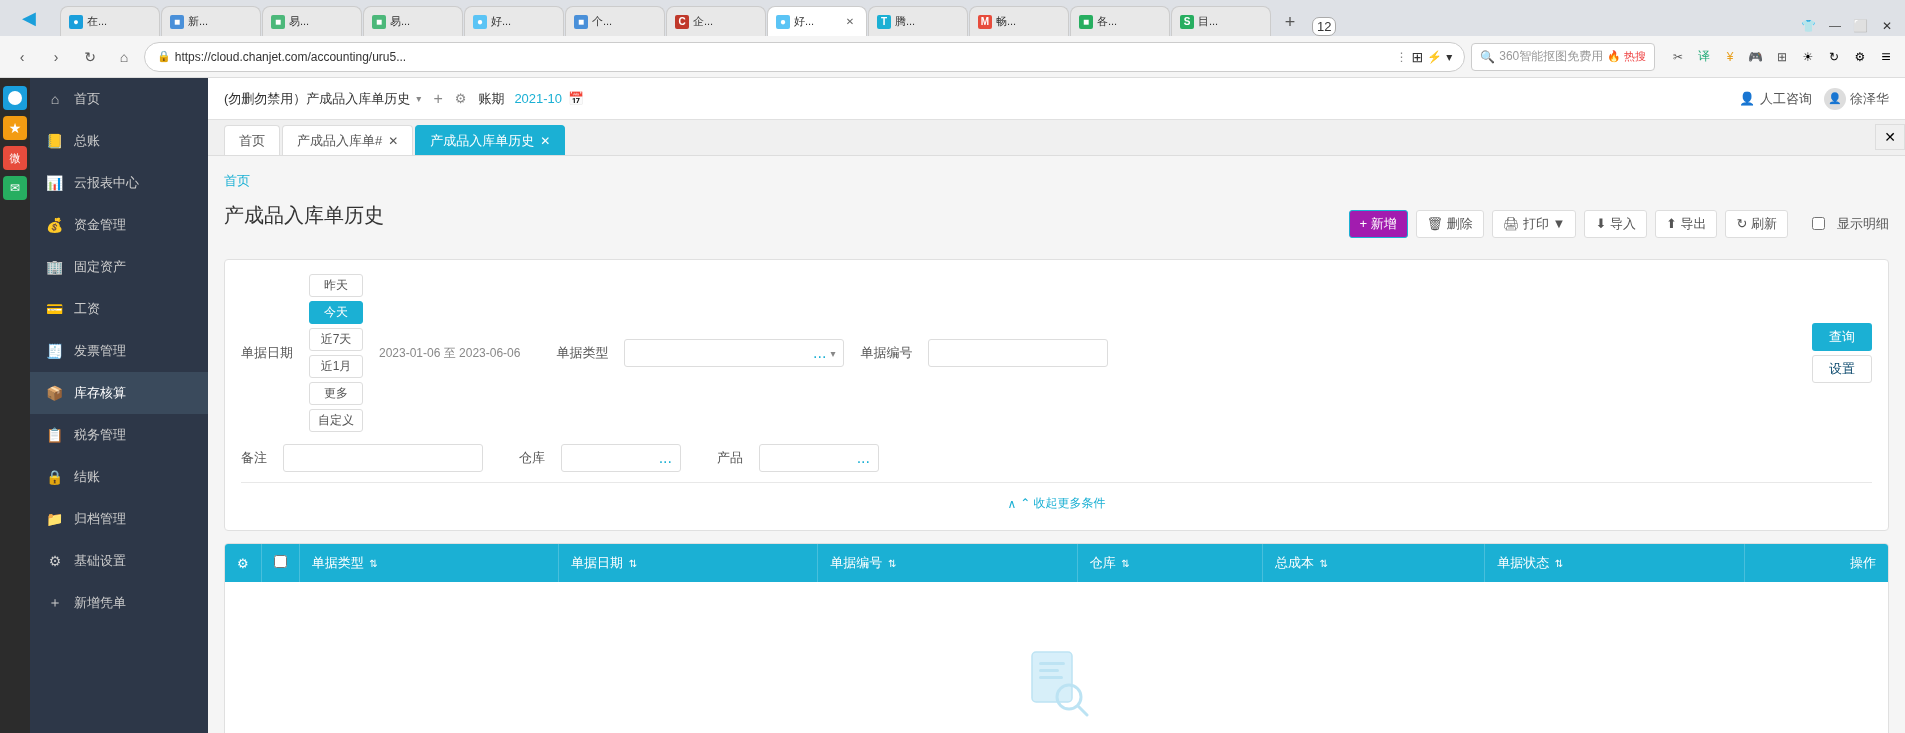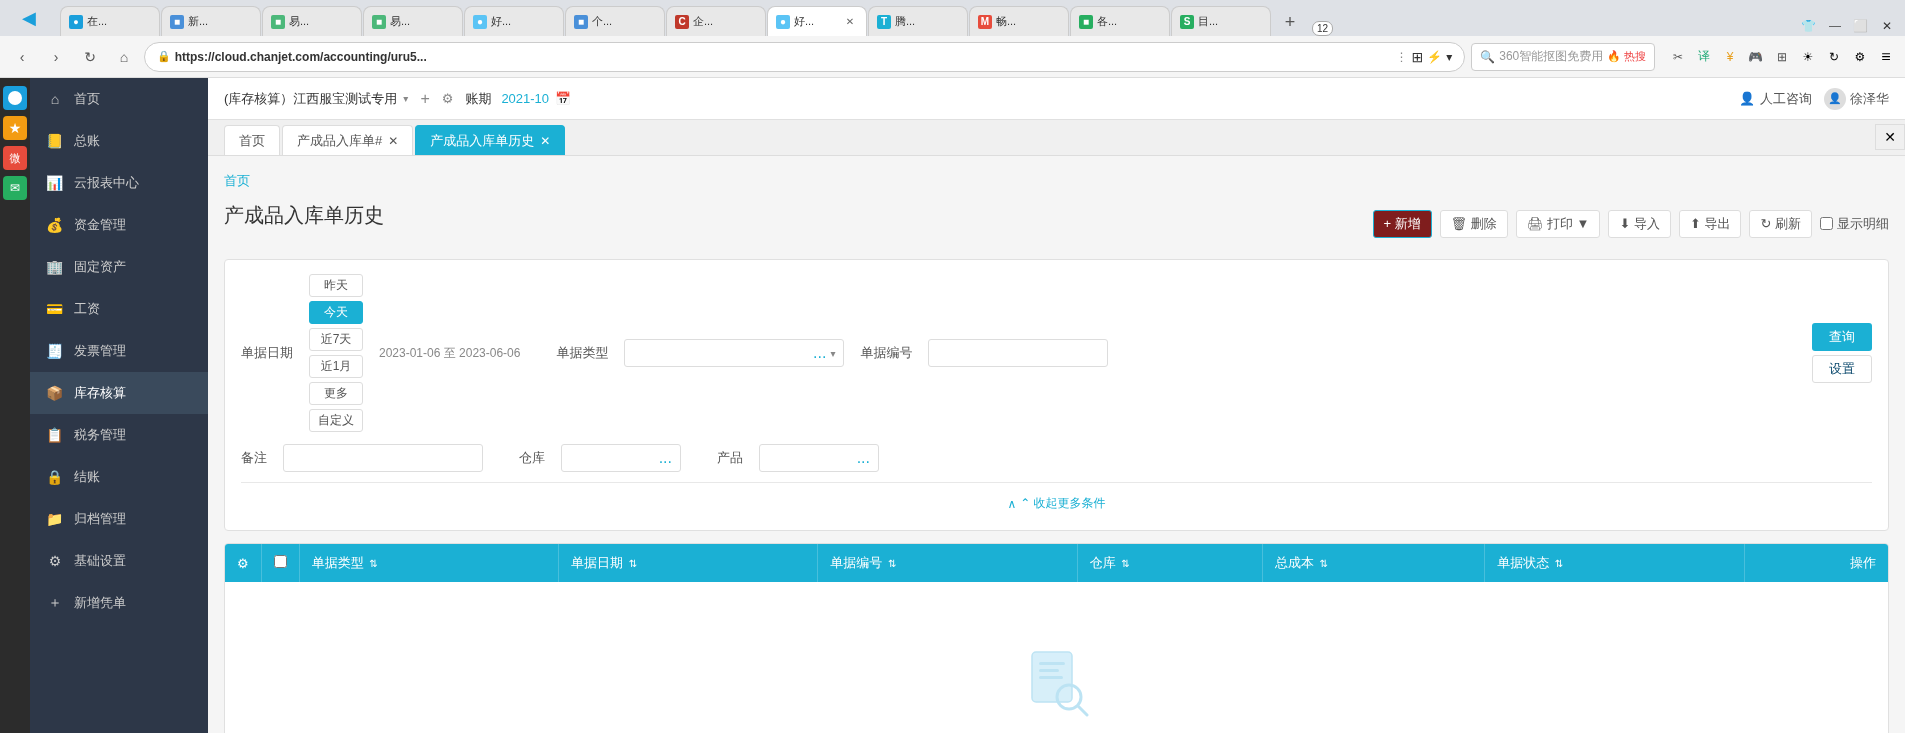--- a/index.html
+++ b/index.html
@@ -9,30 +9,30 @@
     .browser-frame { width: 100%; height: 100%; display: flex; flex-direction: column; background: #dee1e6; }
     
     .tab-bar { height: 36px; background: #dee1e6; display: flex; align-items: flex-end; padding: 0 0 0 60px; position: relative; }
     .tab { height: 30px; min-width: 120px; max-width: 180px; background: #fff; border-radius: 8px 8px 0 0; display: flex; align-items: center; padding: 0 8px; font-size: 12px; color: #333; border: 1px solid #ccc; border-bottom: none; margin-right: 1px; cursor: pointer; position: relative; overflow: hidden; }
     .tab.active { background: #fff; z-index: 2; }
     .tab.inactive { background: #e8e8e8; }
     .tab-favicon { width: 14px; height: 14px; margin-right: 4px; flex-shrink: 0; border-radius: 2px; display: flex; align-items: center; justify-content: center; font-size: 10px; font-weight: bold; }
     .tab-title { flex: 1; overflow: hidden; text-overflow: ellipsis; white-space: nowrap; font-size: 11px; }
     .tab-close { width: 16px; height: 16px; display: flex; align-items: center; justify-content: center; border-radius: 50%; font-size: 10px; color: #666; flex-shrink: 0; }
     .new-tab-btn { width: 28px; height: 28px; display: flex; align-items: center; justify-content: center; font-size: 18px; color: #555; cursor: pointer; margin-left: 4px; }
-    .tab-count { background: #fff; border: 1px solid #aaa; border-radius: 7px; padding: 1px 4px; font-size: 10px; color: #333; margin-left: 8px; }
+    .tab-count { background: #fff; border: 1px solid #aaa; border-radius: 7px; padding: 1px 4px; font-size: 13px; color: #333; margin-left: 8px; }
     .browser-controls-right { margin-left: auto; display: flex; align-items: center; padding-right: 8px; gap: 6px; }
     .win-btn { width: 20px; height: 20px; display: flex; align-items: center; justify-content: center; font-size: 12px; color: #555; cursor: pointer; }
     .win-close { color: #333; }
 
     .address-bar { height: 42px; background: #f5f5f5; display: flex; align-items: center; padding: 0 8px; gap: 6px; border-bottom: 1px solid #ddd; }
     .nav-btn { width: 28px; height: 28px; display: flex; align-items: center; justify-content: center; border-radius: 50%; cursor: pointer; font-size: 14px; color: #555; }
     .url-bar { flex: 1; height: 30px; background: #fff; border: 1px solid #ccc; border-radius: 15px; display: flex; align-items: center; padding: 0 12px; font-size: 12px; color: #333; gap: 4px; }
     .url-lock { color: #5a9; font-size: 11px; }
-    .url-text { flex: 1; color: #333; overflow: hidden; text-overflow: ellipsis; white-space: nowrap; font-weight: bold; }
+    .url-text { flex: 1; color: #333; overflow: hidden; text-overflow: ellipsis; white-space: nowrap; }
     .ext-icons { display: flex; gap: 4px; align-items: center; margin-left: 6px; }
     .ext-icon { width: 22px; height: 22px; border-radius: 4px; display: flex; align-items: center; justify-content: center; font-size: 12px; cursor: pointer; }
     .search-bar-360 { background: #fff; border: 1px solid #ccc; border-radius: 4px; height: 28px; display: flex; align-items: center; padding: 0 8px; font-size: 12px; color: #999; min-width: 150px; }
 
     
     .app-body { display: flex; flex: 1; height: calc(100% - 78px); }
     
     
     .icon-sidebar { width: 30px; background: #2c2c2c; display: flex; flex-direction: column; align-items: center; padding: 8px 0; gap: 6px; }
     .icon-sidebar-item { width: 24px; height: 24px; border-radius: 4px; display: flex; align-items: center; justify-content: center; cursor: pointer; }
@@ -59,21 +59,21 @@
     .page-tab-bar { height: 36px; background: #f0f0f0; display: flex; align-items: flex-end; border-bottom: 1px solid #ddd; padding: 0 0 0 16px; }
     .page-tab { height: 30px; padding: 0 14px; display: flex; align-items: center; font-size: 13px; cursor: pointer; border: 1px solid #ddd; border-bottom: none; border-radius: 4px 4px 0 0; margin-right: 2px; gap: 6px; }
     .page-tab.active { background: #1bb0d4; color: white; border-color: #1bb0d4; }
     .page-tab.inactive { background: #fff; color: #555; }
     .page-tab-close { font-size: 12px; }
 
     
     .content-area { flex: 1; overflow-y: auto; padding: 16px; }
     .page-title { font-size: 20px; color: #333; font-weight: normal; margin-bottom: 16px; }
     .toolbar-btn { display: flex; align-items: center; gap: 4px; padding: 4px 10px; border: 1px solid #ddd; background: #fff; border-radius: 3px; cursor: pointer; font-size: 13px; color: #555; }
-    .toolbar-btn.primary { background: #7f1d1d; color: white; border-color: #1bb0d4; }
+    .toolbar-btn.primary { background: #a21caf; color: white; border-color: #1bb0d4; }
     
     
     .filter-section { background: #fff; border: 1px solid #e0e0e0; border-radius: 4px; padding: 14px 16px; margin-bottom: 12px; }
     .filter-row { display: flex; align-items: center; gap: 16px; margin-bottom: 12px; flex-wrap: wrap; }
     .filter-label { color: #555; font-size: 13px; white-space: nowrap; }
     .date-filter-btns { display: flex; gap: 4px; flex-direction: column; }
     .date-btn { padding: 2px 8px; border: 1px solid #ddd; border-radius: 3px; cursor: pointer; font-size: 12px; color: #555; background: #fff; }
     .date-btn.active { background: #1bb0d4; color: white; border-color: #1bb0d4; }
     .date-range { font-size: 12px; color: #888; }
     
@@ -276,21 +276,21 @@
       <div class="nav-item">
         <span class="nav-item-icon">＋</span>
         <span>新增凭单</span>
       </div>
     </div>
 
     <div class="main-content">
 
       <div class="top-bar">
         <div class="company-selector">
-          <span>(库存核算）江西服宝测试专用</span>
+          <span>(勿删勿禁用）产成品入库单历史</span>
           <span class="chevron-down">▾</span>
         </div>
         <div style="color:#888;font-size:16px;cursor:pointer;">+</div>
         <div style="color:#888;cursor:pointer;">⚙</div>
         <div class="period-selector">
           <span>账期</span>
           <span style="color:#1bb0d4;margin-left:4px;">2021-10</span>
           <span style="color:#888;cursor:pointer;">📅</span>
         </div>
         <div class="top-bar-actions">
@@ -332,21 +332,21 @@
 
         <div style="display:flex;align-items:center;justify-content:space-between;margin-bottom:14px;">
           <h1 class="page-title">产成品入库单历史</h1>
           <div style="display:flex;align-items:center;gap:8px;">
             <button class="toolbar-btn primary">+ 新增</button>
             <button class="toolbar-btn">🗑 删除</button>
             <button class="toolbar-btn">🖨 打印 ▼</button>
             <button class="toolbar-btn">⬇ 导入</button>
             <button class="toolbar-btn">⬆ 导出</button>
             <button class="toolbar-btn">↻ 刷新</button>
-            <label style="display:flex;align-items:center;gap:4px;font-size:13px;color:#555;cursor:pointer;">
+            <label style="display:flex;align-items:center;gap:12px;font-size:13px;color:#555;cursor:pointer;margin-left:16px;">
               <input type="checkbox" style="">
               <span>显示明细</span>
             </label>
           </div>
         </div>
 
         <div class="filter-section">
 
           <div class="filter-row">
             <span class="filter-label">单据日期</span>

